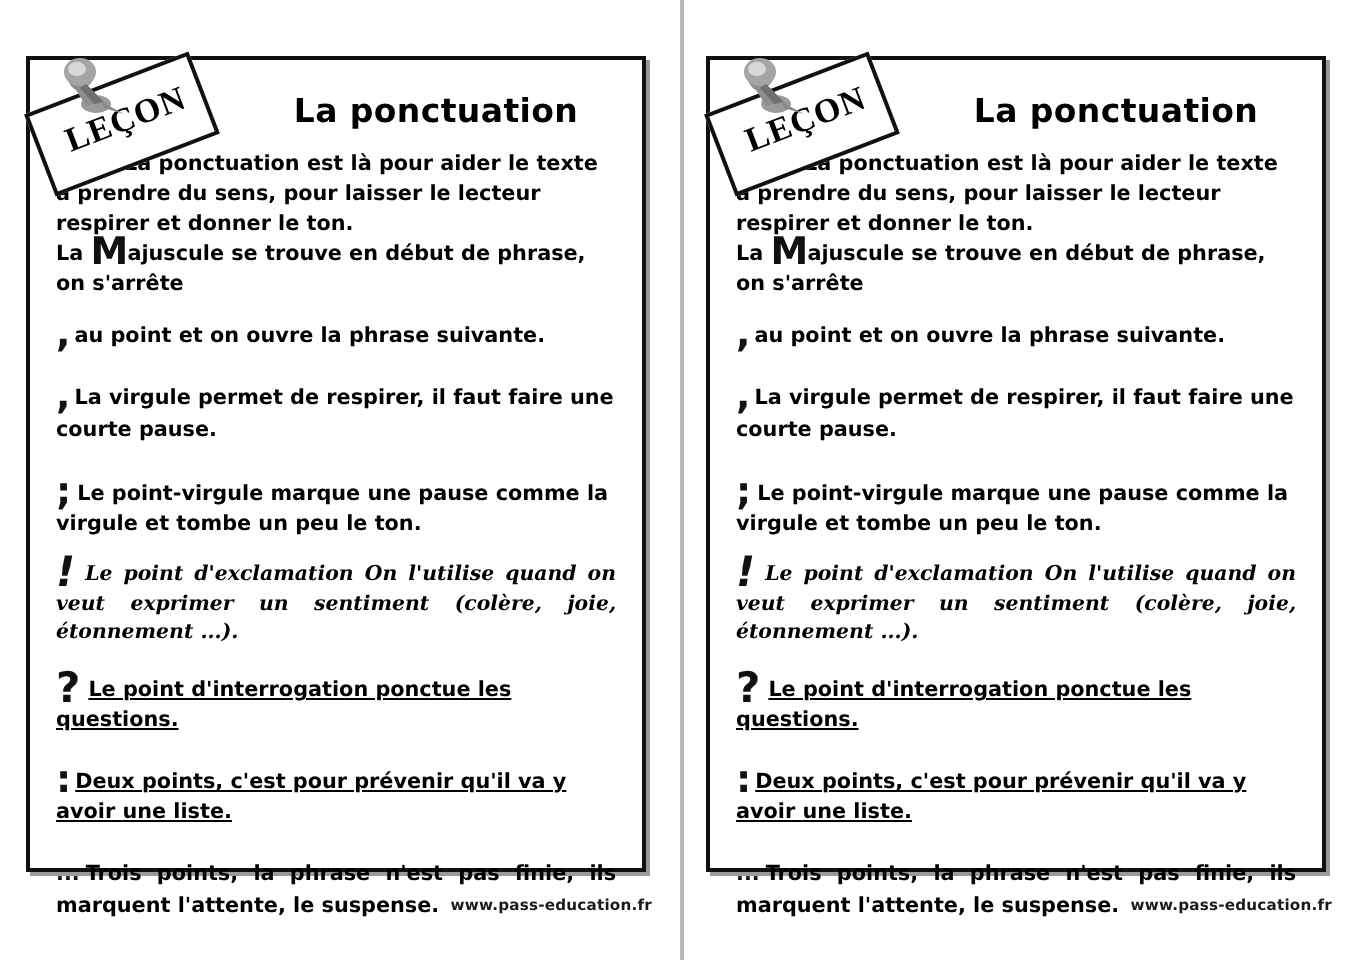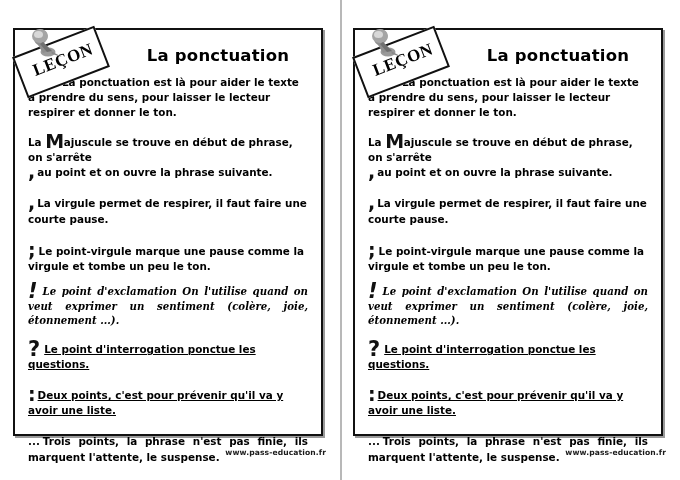--- a/index.html
+++ b/index.html
@@ -133,22 +133,22 @@
     vertical-align: baseline;
   }
   .g-maj   { font-size: 19px; letter-spacing: -0.5px; position: relative; top: 2px; }
   .g-comma { font-size: 19px; position: relative; top: 2px; margin-right: 2px; }
   .g-semi  { font-size: 19px; position: relative; top: 2px; margin-right: 3px; }
   .g-excl  { font-size: 21px; position: relative; top: 3px; margin-right: 5px; }
   .g-ques  { font-size: 21px; position: relative; top: 3px; margin-right: 4px; }
   .g-colon { font-size: 19px; position: relative; top: 2px; margin-right: 2px; }
   .g-ell   { font-size: 10.4px; margin-right: 3px; }
 
-  .r-maj    { margin-top: 15px; }
-  .r-point  { }
+  .r-maj    { }
+  .r-point  { margin-top: 11px; }
   .r-virg   { margin-top: 16px; }
   .r-semi   { margin-top: 17px; }
   .r-excl   { margin-top: 10px; text-align: justify; font-family: "DejaVu Serif", serif; font-size: 10.2px; font-style: italic; }
   .r-ques   { margin-top: 14px; text-decoration: underline; }
   .r-colon  { margin-top: 16px; text-decoration: underline; }
   .r-ell    { margin-top: 16px; text-align: justify; }
 
   .footer {
     position: absolute;
     left: 0;

